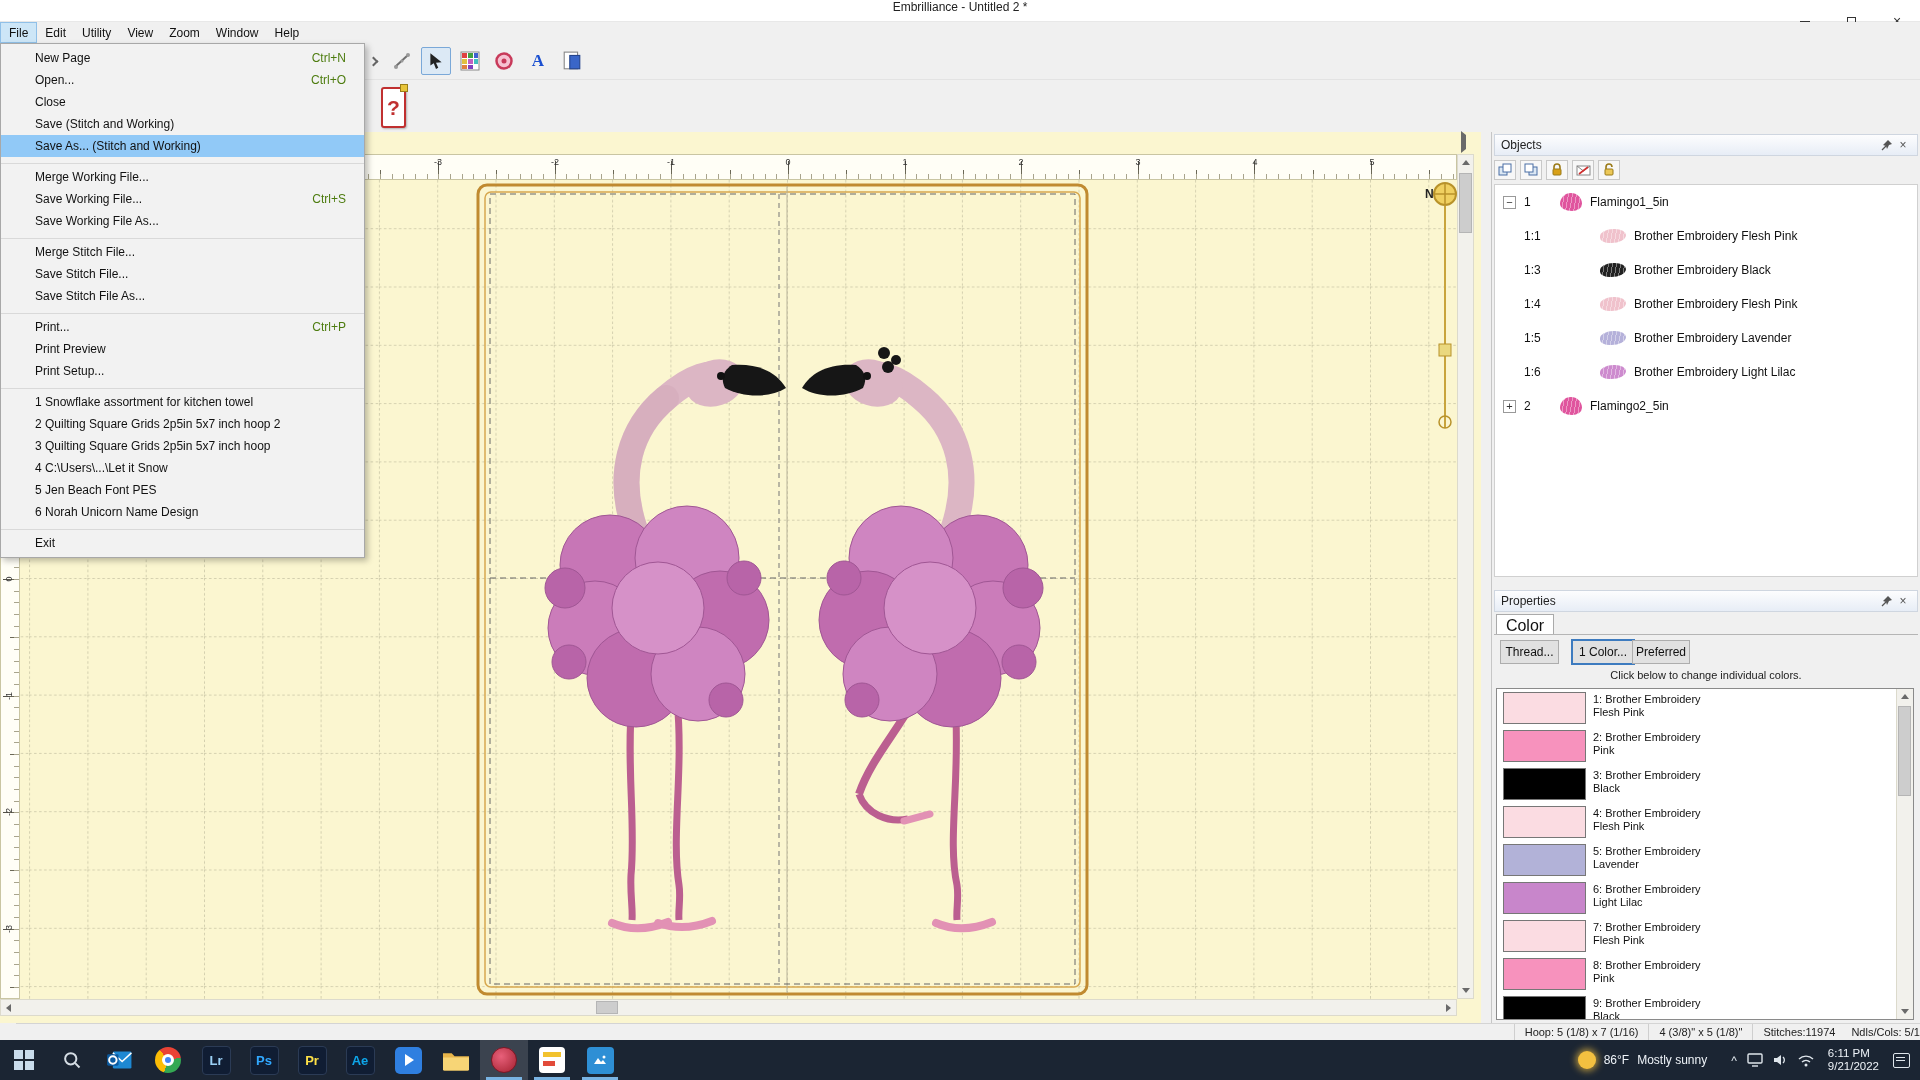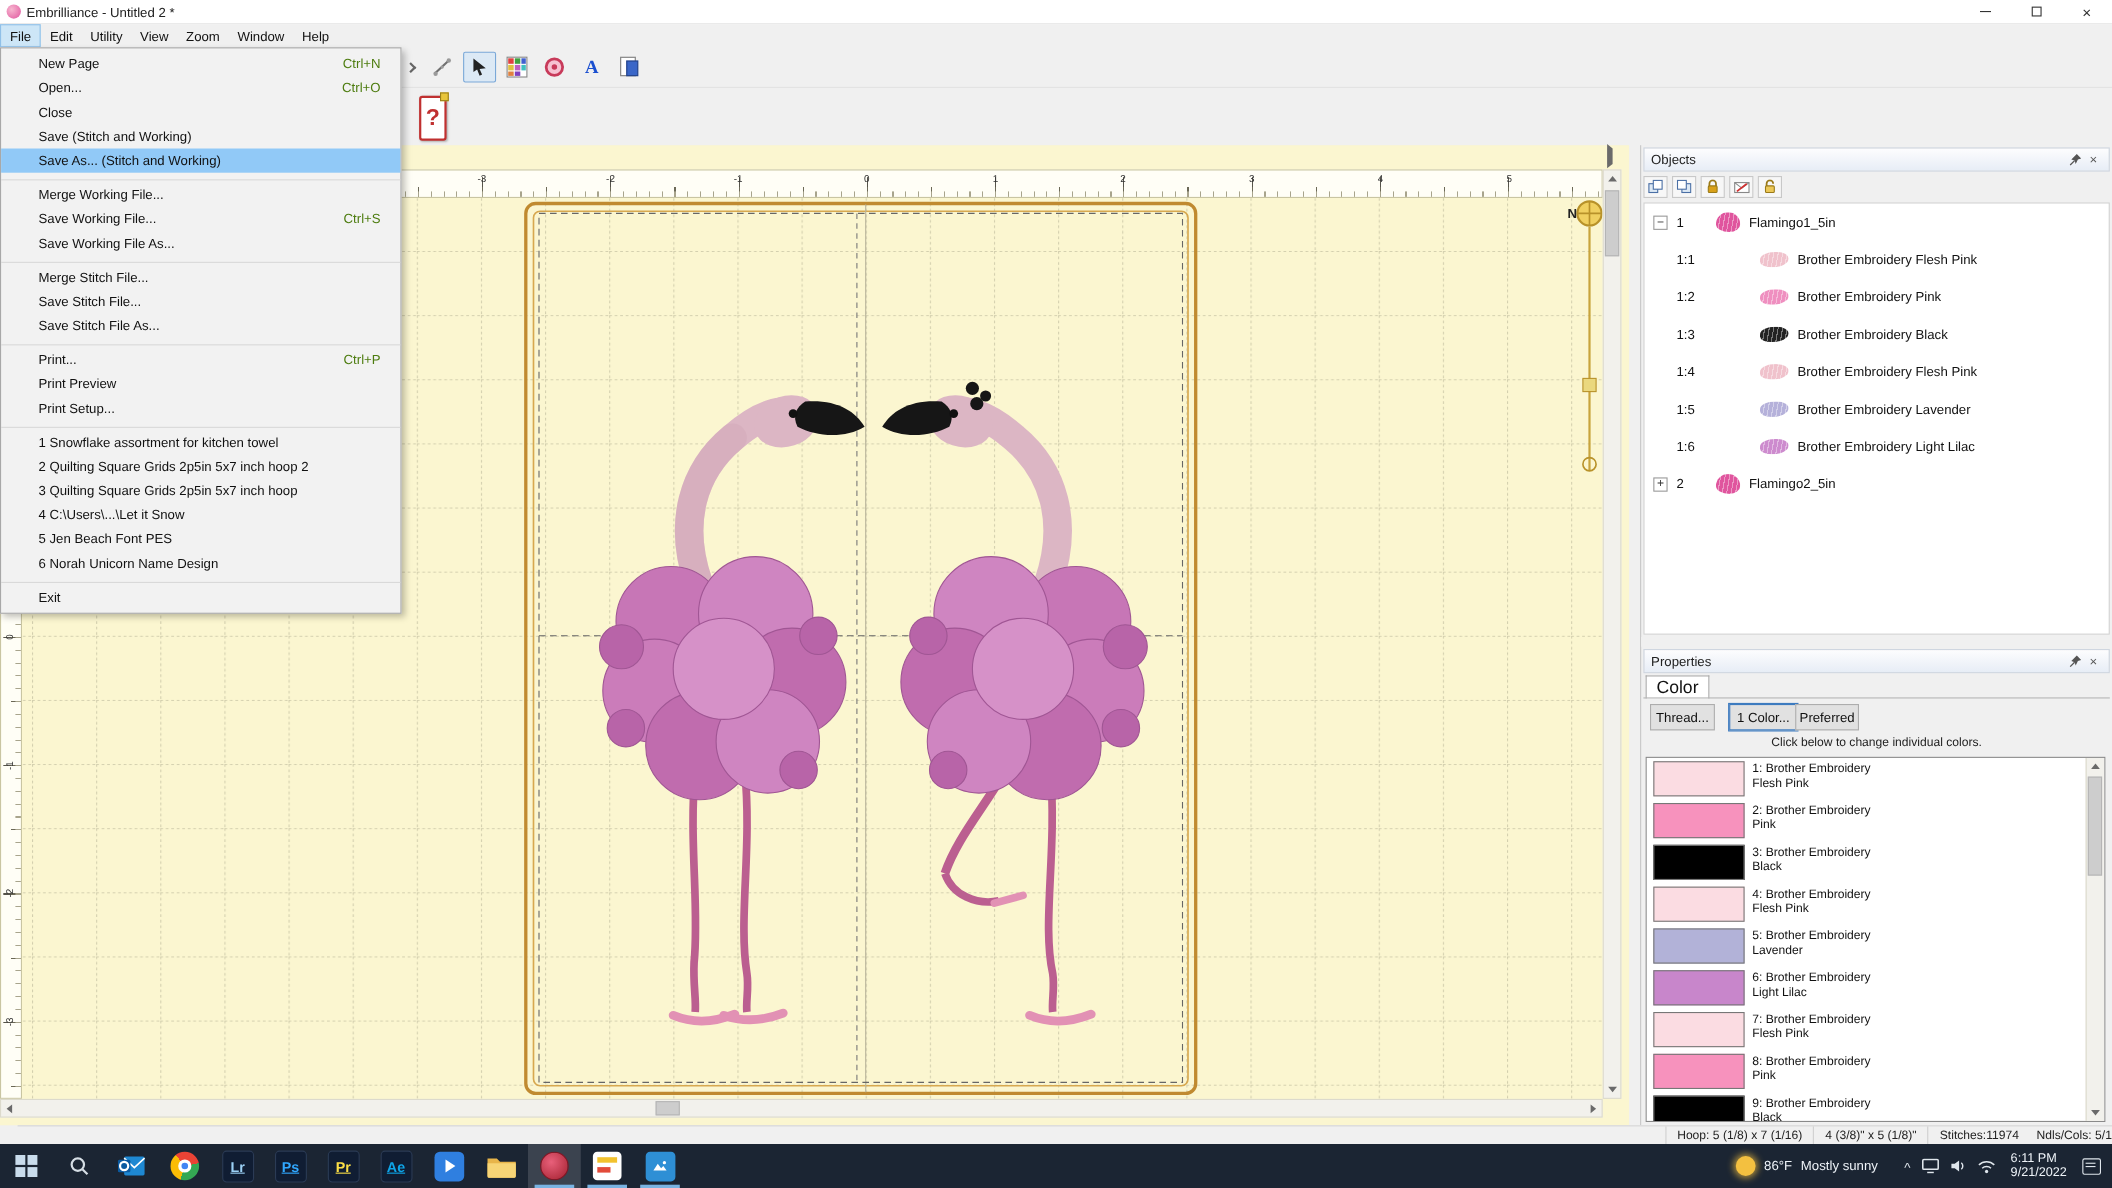--- a/index.html
+++ b/index.html
@@ -1,21 +1,21 @@
 <!DOCTYPE html>
 <html><head>
 <meta charset="utf-8">
 <style>
   * { box-sizing: border-box; margin: 0; padding: 0; }
   body { font-family: "Liberation Sans", sans-serif; font-size: 12px; color:#111; }
   .screen { position: relative; width: 1920px; height: 1080px; background:#f0f0f0; overflow: hidden; }
   svg { display:block; }
 
   
-  .titlebar { position:absolute; left:0; top:0; width:1920px; height:22px; background:#ffffff; display:flex; align-items:center; border-bottom:1px solid #e8e8e8; }
+  .titlebar { position:absolute; left:0; top:0; width:1920px; height:22px; background:#ffffff; display:flex; align-items:center; border-bottom:1px solid #e8e8e8;flex-direction:column; }
   .app-icon { width:13px; height:13px; border-radius:50%; background:radial-gradient(circle at 35% 35%, #f7b6cf, #e0559e); margin:0 5px 0 6px; }
   .tb-title { font-size:12px; color:#222; }
   .win-controls { margin-left:auto; display:flex; height:100%; }
   .win-btn { width:46px; height:100%; display:flex; align-items:center; justify-content:center; color:#333; font-size:13px; }
   .glyph-min { width:10px; height:1px; background:#333; display:block; }
   .glyph-max { width:9px; height:9px; border:1px solid #333; display:block; }
   .glyph-close { font-size:14px; line-height:14px; }
 
   
   .menubar { position:absolute; left:0; top:22px; width:1920px; height:21px; background:#f0f0f0; display:flex; align-items:stretch; }
@@ -96,21 +96,21 @@
   .sb-fill { flex:1; }
   .sb-seg { border-left:1px solid #cfcfcf; padding:0 10px; height:100%; display:flex; align-items:center; gap:16px; white-space:nowrap; }
 
   
   .taskbar { position:absolute; left:0; top:1040px; width:1920px; height:40px; background:#1b2533; display:flex; align-items:stretch; color:#eef3f8; }
   .tk { width:48px; display:flex; align-items:center; justify-content:center; position:relative; }
   .tk.open::after { content:""; position:absolute; left:6px; right:6px; bottom:0; height:3px; background:#79b3e2; }
   .tk.focused { background:rgba(255,255,255,.14); }
   .start-grid { display:grid; grid-template-columns:9px 9px; grid-template-rows:9px 9px; gap:2px; }
   .start-grid i { background:#c9dcec; }
-  .adobe { width:29px; height:29px; border-radius:4px; background:#101d33; border:1px solid #2b3b55; font-weight:bold; font-size:13px; display:flex; align-items:center; justify-content:center;text-decoration:underline; }
+  .adobe { width:29px; height:29px; border-radius:4px; background:#101d33; border:1px solid #2b3b55; font-weight:bold; font-size:13px; display:flex; align-items:center; justify-content:center; }
   .chrome-ic { width:26px; height:26px; border-radius:50%; background:conic-gradient(from -40deg, #ea4335 0 33%, #34a853 0 66%, #fbbc05 0 100%); position:relative; }
   .chrome-ic::after { content:""; position:absolute; inset:7px; border-radius:50%; background:#4285f4; border:3px solid #fff; }
   .media-ic { width:27px; height:27px; border-radius:5px; background:#2f7fe0; display:flex; align-items:center; justify-content:center; }
   .play-tri { width:0; height:0; border-top:6px solid transparent; border-bottom:6px solid transparent; border-left:9px solid #fff; margin-left:2px; }
   .embr-ic { width:26px; height:26px; border-radius:50%; background:radial-gradient(circle at 38% 35%, #e8607a, #a3202f); border:1px solid #7e1624; }
   .notes-ic { width:26px; height:26px; border-radius:4px; background:#fff; position:relative; overflow:hidden; }
   .notes-ic::before { content:""; position:absolute; left:4px; top:5px; width:18px; height:5px; background:#f2c22e; }
   .notes-ic::after { content:""; position:absolute; left:4px; top:14px; width:12px; height:5px; background:#e24b3a; }
   .photos-ic { width:27px; height:27px; border-radius:4px; background:#2e8fd5; display:flex; align-items:center; justify-content:center; }
   .tb-right { margin-left:auto; display:flex; align-items:center; gap:14px; padding-right:10px; }
@@ -417,26 +417,20 @@
           <span class="olabel">Flamingo1_5in</span>
         </div>
 
         <div class="orow child">
           <span class="exp"></span>
           <span class="onum">1:1</span>
           <span class="othumb" style="background-color: rgb(240, 194, 204);"></span>
           <span class="olabel">Brother Embroidery Flesh Pink</span>
         </div>
 
-        <div class="orow child">
-          <span class="exp"></span>
-          <span class="onum">1:2</span>
-          <span class="othumb" style="background-color: rgb(239, 143, 192);"></span>
-          <span class="olabel">Brother Embroidery Pink</span>
-        </div>
 
         <div class="orow child">
           <span class="exp"></span>
           <span class="onum">1:3</span>
           <span class="othumb" style="background-color: rgb(34, 34, 34);"></span>
           <span class="olabel">Brother Embroidery Black</span>
         </div>
 
         <div class="orow child">
           <span class="exp"></span>

